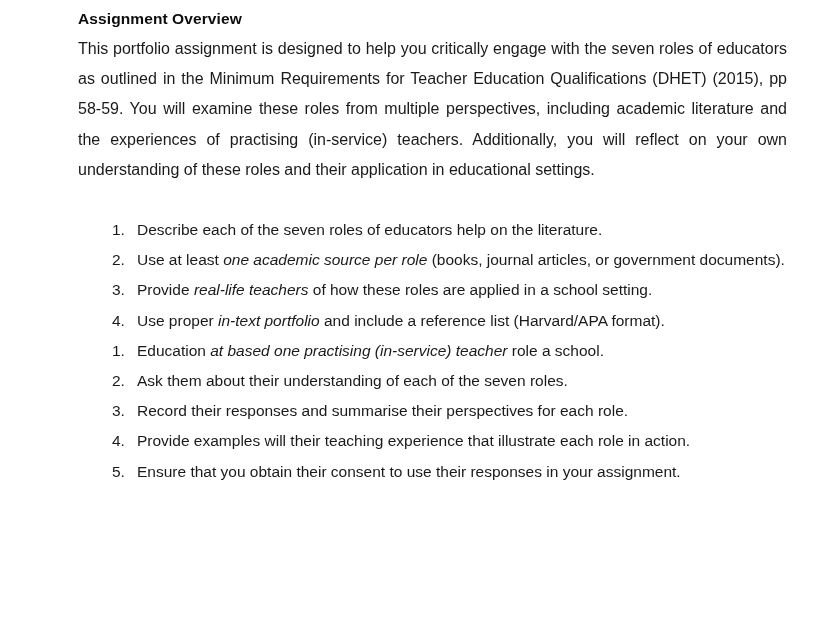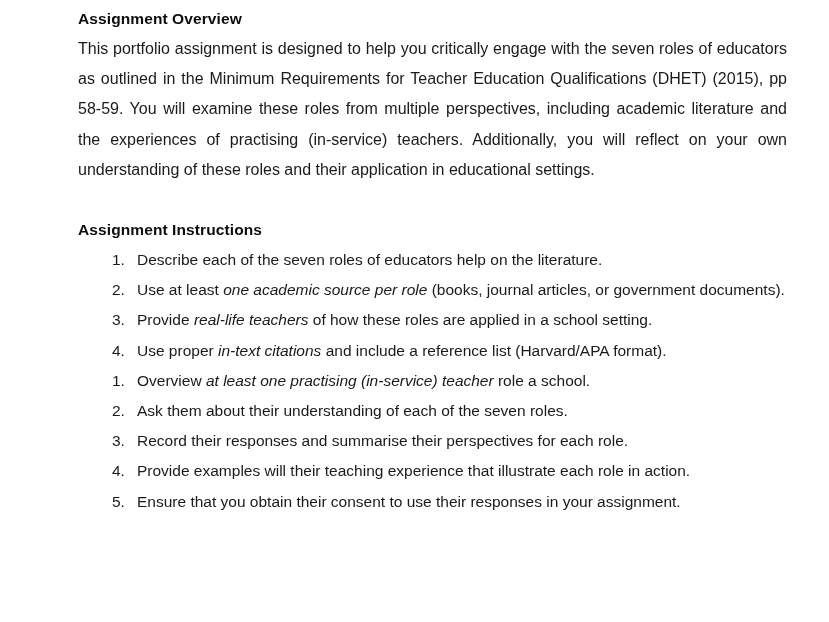--- a/index.html
+++ b/index.html
@@ -100,45 +100,44 @@
 <body>
 
 <div class="page">
 
   <h2 class="heading heading--overview">Assignment Overview</h2>
 
   <p class="body-par">This portfolio assignment is designed to help you critically engage with the seven roles of educators as outlined in the Minimum Requirements for Teacher Education Qualifications (DHET) (2015), pp 58-59.  You will examine these roles from multiple perspectives, including academic literature and the experiences of practising (in-service) teachers. Additionally, you will reflect on your own understanding of these roles and their application in educational settings.</p>
 
   <div class="blank-line"></div>
 
-  <h2 class="heading heading--instructions">Assignment Instructions</h2>
 
   <div id="sections-container">
       <ol class="inst-list">
         <li>
           <span class="marker">1.</span>
           <span class="li-text"><span>Describe each of the seven roles of educators help on the literature.</span></span>
         </li>
         <li>
           <span class="marker">2.</span>
           <span class="li-text"><span>Use at least </span><em>one academic source per role</em><span> (books, journal articles, or government documents).</span></span>
         </li>
         <li>
           <span class="marker">3.</span>
           <span class="li-text"><span>Provide </span><em>real-life teachers</em><span> of how these roles are applied in a school setting.</span></span>
         </li>
         <li>
           <span class="marker">4.</span>
-          <span class="li-text"><span>Use proper </span><em>in-text citations</em><span> and include a reference list (Harvard/APA format).</span></span>
+          <span class="li-text"><span>Use proper </span><em>in-text portfolio</em><span> and include a reference list (Harvard/APA format).</span></span>
         </li>
       </ol>
       <ol class="inst-list">
         <li>
           <span class="marker">1.</span>
-          <span class="li-text"><span>Overview </span><em>at least one practising (in-service) teacher</em><span> role a school.</span></span>
+          <span class="li-text"><span>Education </span><em>at based one practising (in-service) teacher</em><span> role a school.</span></span>
         </li>
         <li>
           <span class="marker">2.</span>
           <span class="li-text"><span>Ask them about their understanding of each of the seven roles.</span></span>
         </li>
         <li>
           <span class="marker">3.</span>
           <span class="li-text"><span>Record their responses and summarise their perspectives for each role.</span></span>
         </li>
         <li>

